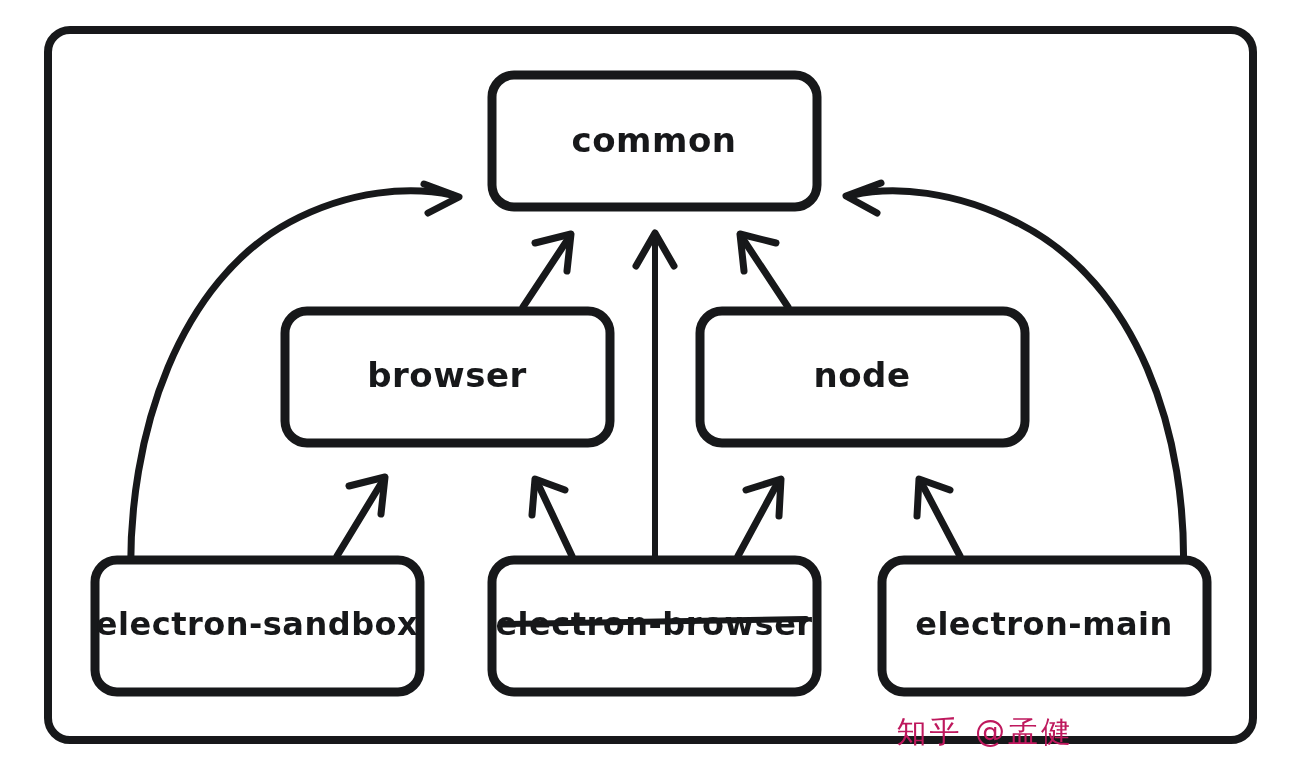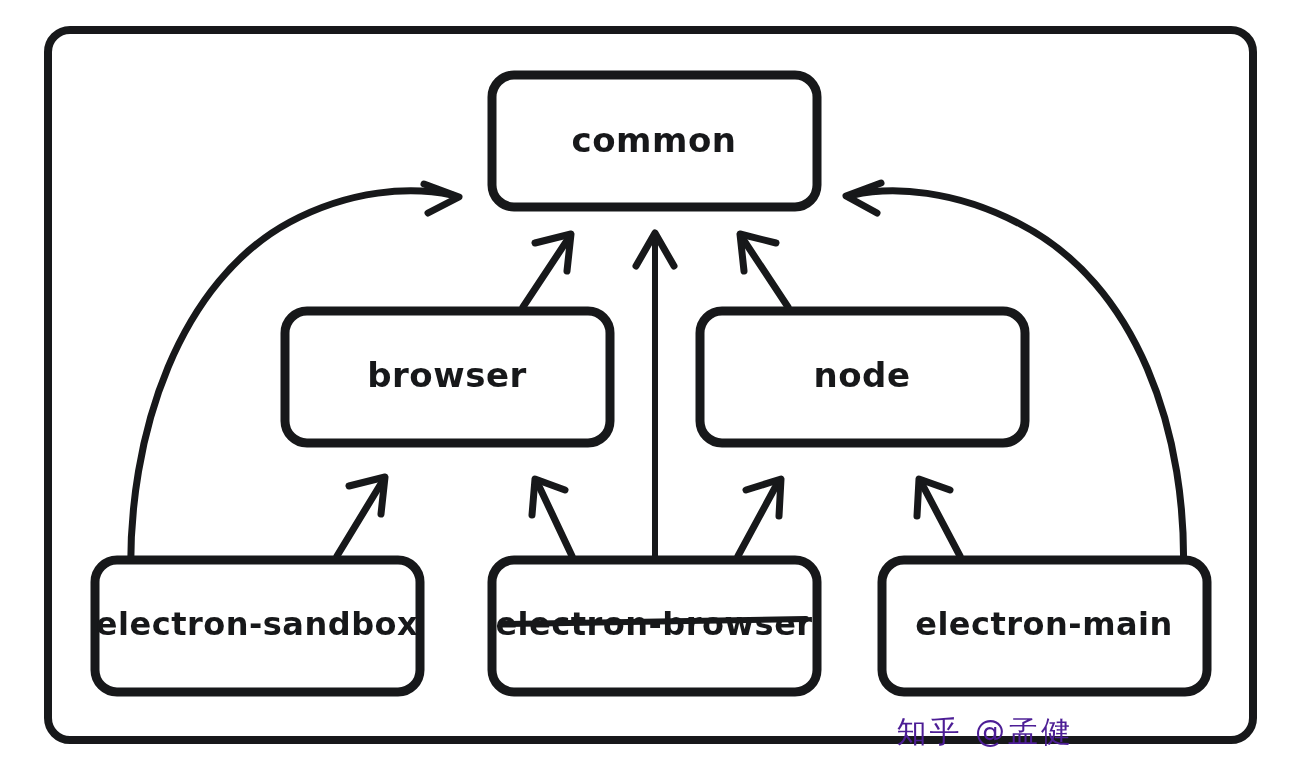--- a/index.html
+++ b/index.html
@@ -63,21 +63,21 @@
   }
   .strike-line {
     stroke: #17181a;
     stroke-width: 6;
     stroke-linecap: round;
   }
   .watermark {
     position: absolute;
     right: 18px;
     bottom: 18px;
-    color: #4c1d95;
+    color: #be185d;
     font-size: 30px;
     font-family: "DejaVu Sans", sans-serif;
     letter-spacing: 3px;
     white-space: nowrap;
     user-select: none;
   }
 </style>
 </head>
 <body>
 

